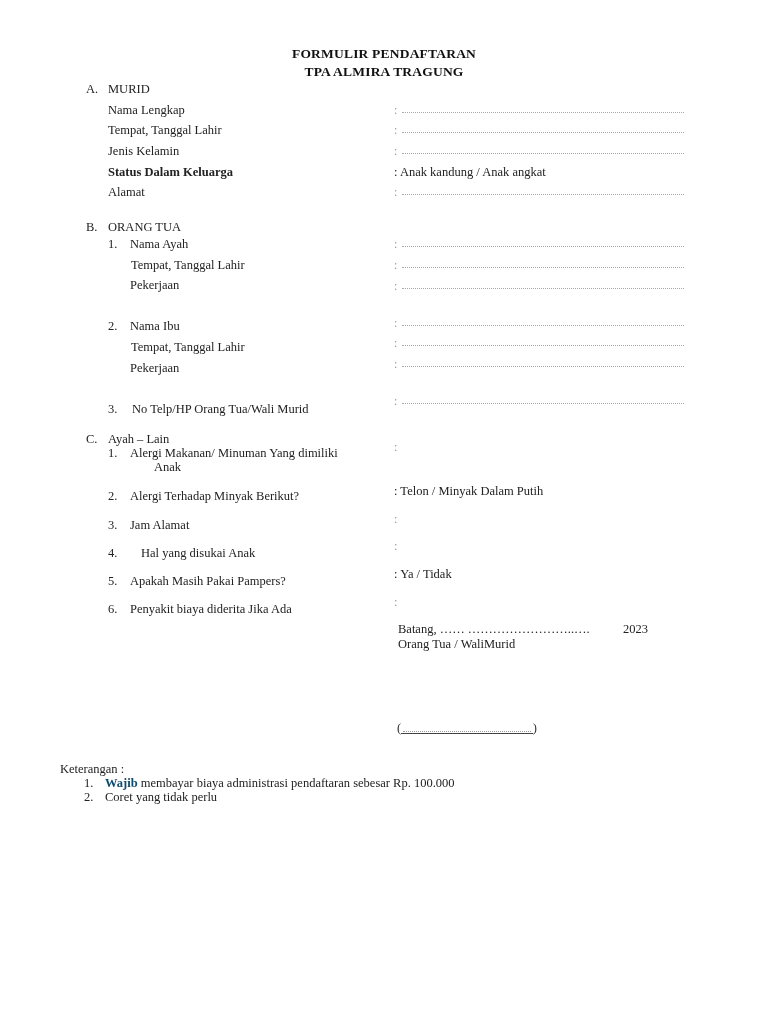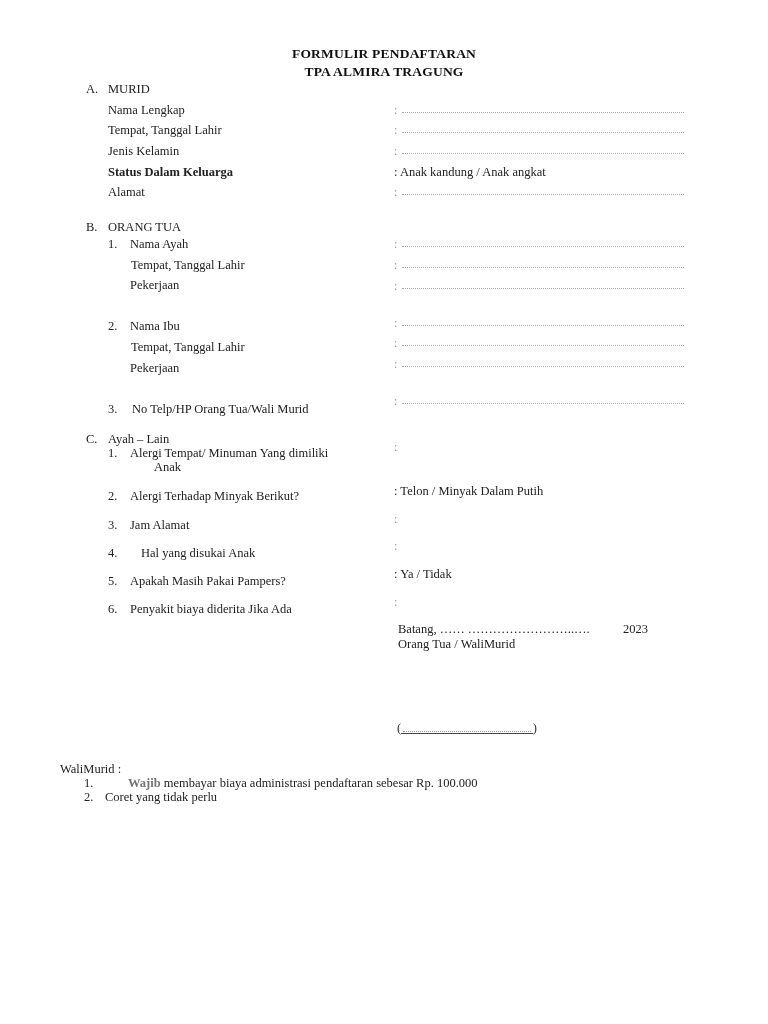--- a/index.html
+++ b/index.html
@@ -75,21 +75,21 @@
     .sig-line .underline {
       position: absolute;
       left: 4px; right: 4px; top: 12px;
       border-bottom: 1px solid #444;
     }
     .sig-line .dotfill {
       position: absolute;
       left: 6px; right: 6px; top: 10px;
       border-bottom: 1.2px dotted #999;
     }
-    b.bold { font-weight: bold; color: #737373; margin-left: 23px; }
+    b.bold { font-weight: bold; color: #0c4a6e; }
   </style>
 </head>
 <body>
 
 <div class="title" style="top:46px;">FORMULIR PENDAFTARAN</div>
 <div class="title" style="top:64px;">TPA ALMIRA TRAGUNG</div>
 
 <div class="sec-letter" style="left:86px; top:82px;">A.</div>
 <div class="label" style="left:108px; top:82px;">MURID</div>
 
@@ -165,21 +165,21 @@
 <div class="label" style="left:132px; top:402px;">No Telp/HP Orang Tua/Wali Murid</div>
 <div class="dots" style="top:394px;">
     <span class="colon">:</span>
     <span class="line"></span>
   </div>
 
 <div class="sec-letter" style="left:86px; top:432px;">C.</div>
 <div class="label" style="left:108px; top:432px;">Ayah – Lain</div>
 
 <div class="num" style="left:108px; top:446px;">1.</div>
-<div class="label" style="left:130px; top:446px;">Alergi Tempat/ Minuman Yang dimiliki</div>
+<div class="label" style="left:130px; top:446px;">Alergi Makanan/ Minuman Yang dimiliki</div>
 <div class="label" style="left:130px; top:460px;margin-left:24px;">Anak</div>
 <div class="colon-only" style="top:440px;">:</div>
 
 <div class="num" style="left:108px; top:489px;">2.</div>
 <div class="label" style="left:130px; top:489px;">Alergi Terhadap Minyak Berikut?</div>
 <div class="val" style="left:394px; top:484px;">: Telon / Minyak Dalam Putih</div>
 
 <div class="num" style="left:108px; top:518px;">3.</div>
 <div class="label" style="left:130px; top:518px;">Jam Alamat</div>
 <div class="colon-only" style="top:512px;">:</div>
@@ -200,17 +200,17 @@
 <div class="abs" style="left:623px; top:622px;">2023</div>
 <div class="abs" style="left:398px; top:637px;">Orang Tua / WaliMurid</div>
 
 <div class="sig-line">
   <span class="paren-l">(</span>
   <span class="dotfill"></span>
   <span class="underline"></span>
   <span class="paren-r">)</span>
 </div>
 
-<div class="abs" style="left:60px; top:762px;">WaliMurid :</div>
+<div class="abs" style="left:60px; top:762px;">Keterangan :</div>
 <div class="abs" style="left:84px; top:776px;">1.</div>
 <div class="abs" style="left:105px; top:776px;"><b class="bold">Wajib</b><span> membayar biaya administrasi pendaftaran sebesar Rp. 100.000</span></div>
 <div class="abs" style="left:84px; top:790px;">2.</div>
 <div class="abs" style="left:105px; top:790px;">Coret yang tidak perlu</div>
 
 </body></html>

